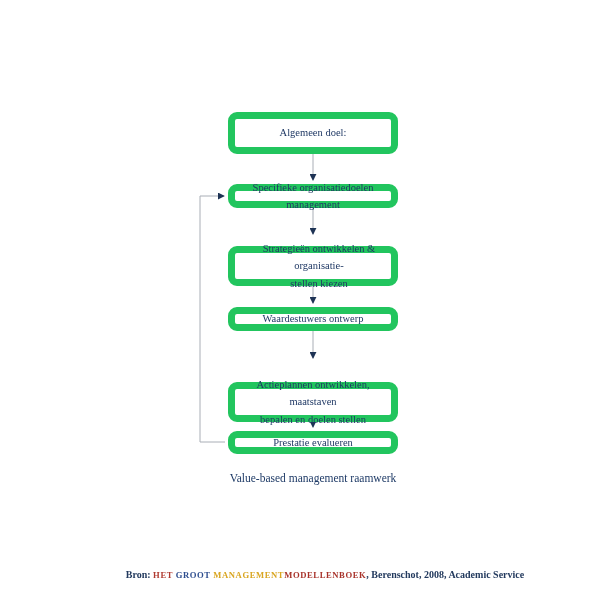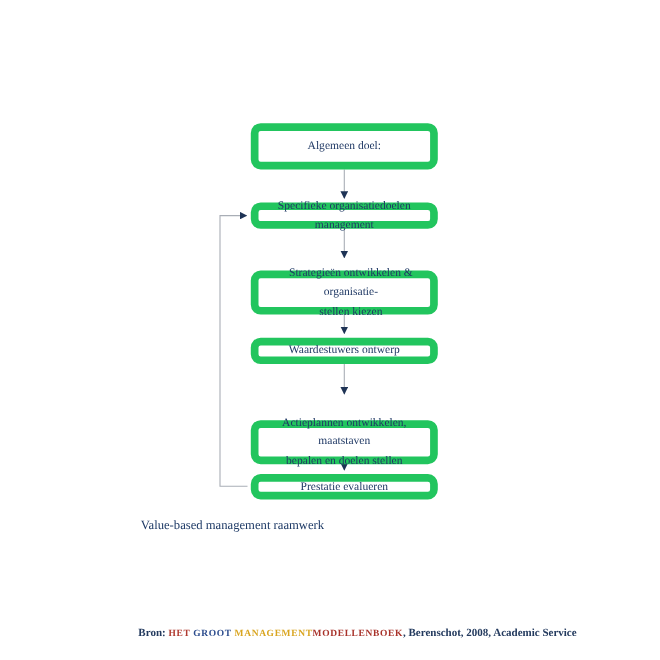--- a/index.html
+++ b/index.html
@@ -17,21 +17,21 @@
   }
   .node div:empty { display:none; }
   .node1 { top:112px; height:42px; }
   .node2 { top:184px; height:24px; }
   .node3 { top:246px; height:40px;padding-left:20px; }
   .node4 { top:307px; height:24px; }
   .node5 { top:362px; height:40px;margin-top:20px; }
   .node6 { top:431px; height:23px; }
   .caption {
     position:absolute; left:128px; top:470px; width:370px;
-    text-align:left; color:#1e3a66; font-size:11.5px; line-height:16px;
+    text-align:center; color:#1e3a66; font-size:11.5px; line-height:16px;
   }
   .footer {
     position:absolute; left:0; top:568px; width:600px;
     text-align:center; font-size:10px; font-weight:bold; color:#233a5e;
     line-height:14px; white-space:nowrap;margin-left:25px;
   }
   .footer .caps { font-size:8.6px; letter-spacing:0.6px; }
 </style>
 </head>
 <body>

